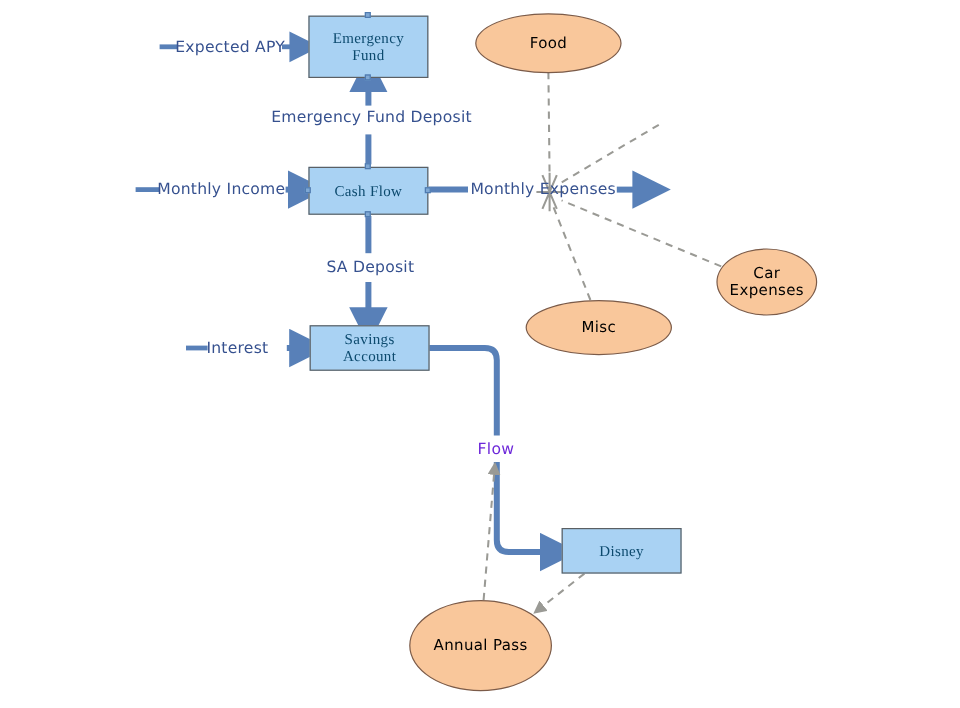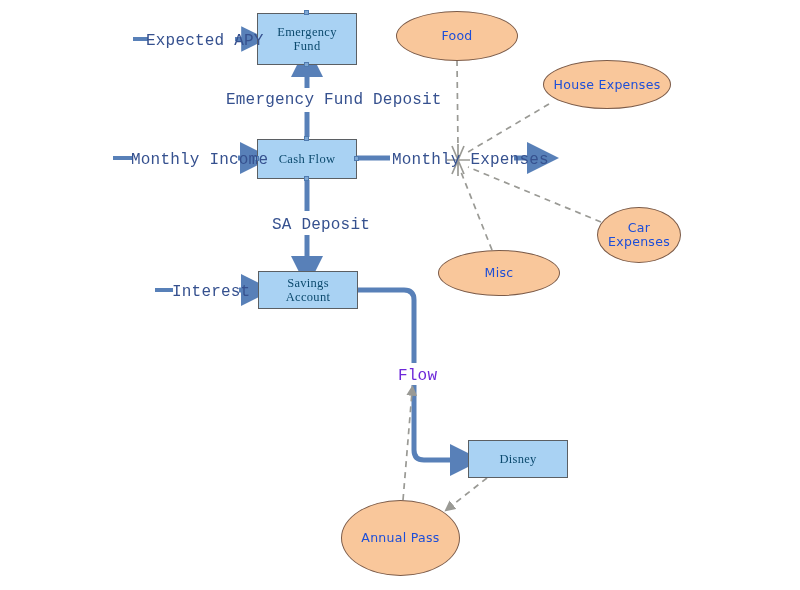--- a/index.html
+++ b/index.html
@@ -37,30 +37,29 @@
   .box {
     background: #a9d2f3;
     border: 1.6px solid #5b5f63;
     color: #0c4a6e;
     font-family: Liberation Serif, serif;
   }
   .ellipse {
     background: #f9c79b;
     border: 1.6px solid #7b5b49;
     border-radius: 50%;
-    color: #1d4ed8;
+    color: #000000;
   }
   
   .elabel {
     position: absolute;
-    font-size: 16px;
+    font-size: 13px;
     letter-spacing: 0.2px;
     white-space: nowrap;
     color: #36518f;
-    font-family: Liberation Mono, monospace;
   }
   .elabel.gray { color: #6d28d9; }
   .sel-handle {
     position: absolute;
     width: 5px;
     height: 5px;
     background: #7fa8d4;
     border: 1px solid #4f7bb0;
     box-sizing: border-box;
   }
@@ -156,23 +155,20 @@
 
   <div class="node box" style="left:258px; top:271px; width:100px; height:38px;">
     <span style="white-space:pre-line;">Savings
 Account</span>
   </div>
 
   <div class="node ellipse" style="left:396px; top:11px; width:122px; height:50px;">
     <span style="white-space:pre-line;">Food</span>
   </div>
 
-  <div class="node ellipse" style="left:543px; top:60px; width:128px; height:49px;">
-    <span style="white-space:pre-line;">House Expenses</span>
-  </div>
 
   <div class="node ellipse" style="left:438px; top:250px; width:122px; height:46px;">
     <span style="white-space:pre-line;">Misc</span>
   </div>
 
   <div class="node ellipse" style="left:597px; top:207px; width:84px; height:56px;">
     <span style="white-space:pre-line;">Car
 Expenses</span>
   </div>
 

